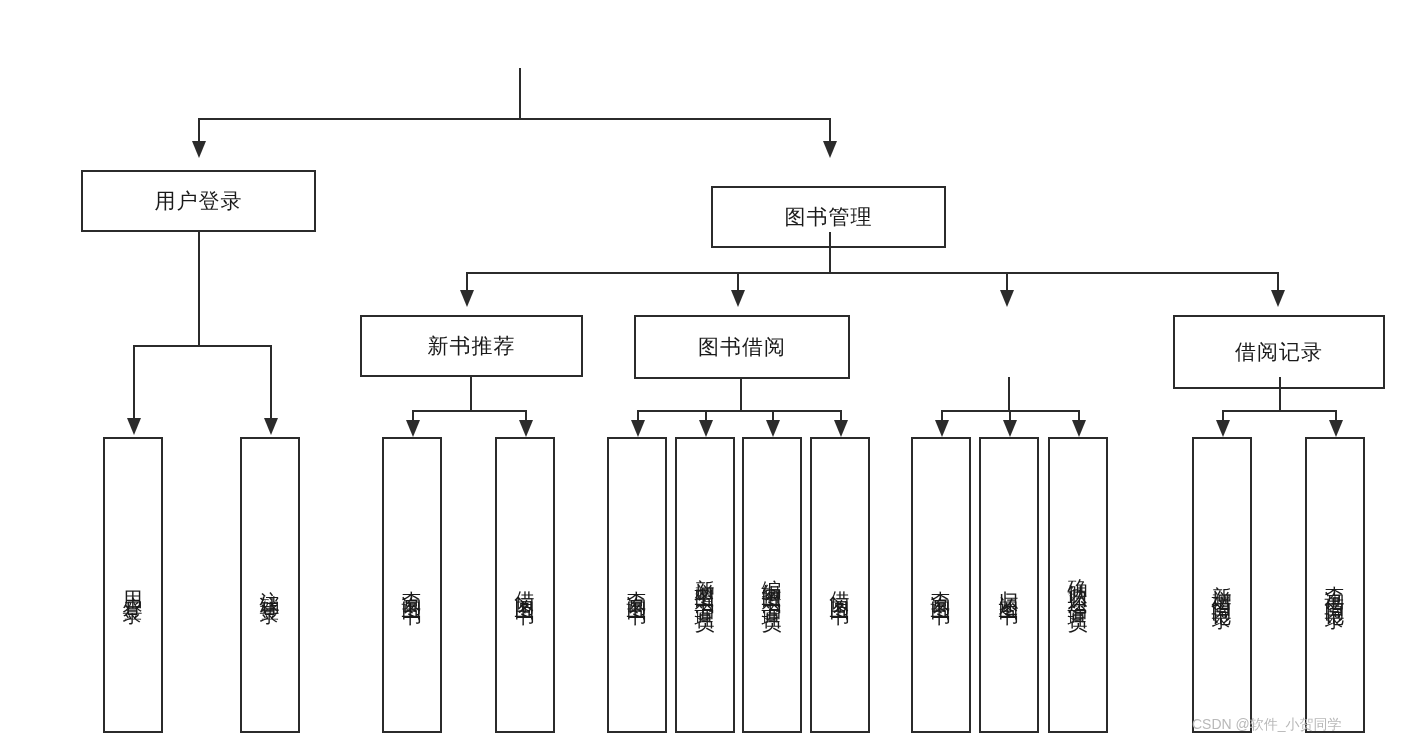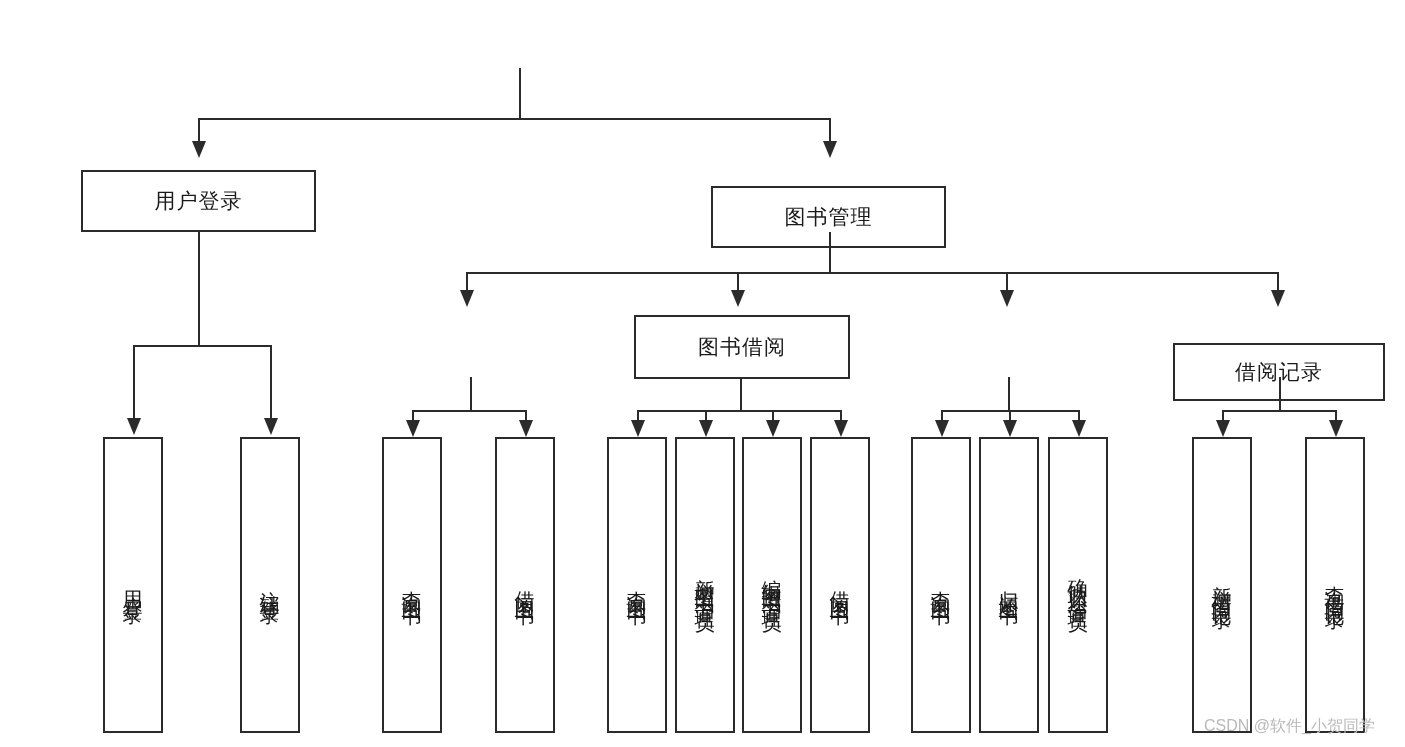--- a/index.html
+++ b/index.html
@@ -67,24 +67,23 @@
     height: 0;
     border-left: 7px solid transparent;
     border-right: 7px solid transparent;
     border-top: 17px solid #2b2b2b;
   }
 
   
   #watermark {
     position: absolute;
     color: #b9b9b9;
-    font-size: 16px;
+    font-size: 14px;
     white-space: nowrap;
     user-select: none;
-    padding-left: 12px;
   }
 </style>
 </head>
 <body>
 
 <div id="canvas">
 
 
   <div class="vline" style="left:519px; top:68px; height:52px;"></div>
   <div class="hline" style="left:198px; top:118px; width:633px;"></div>
@@ -111,24 +110,27 @@
   <div class="hline" style="left:466px; top:272px; width:813px;"></div>
   <div class="vline" style="left:466px; top:272px; height:20px;"></div>
   <div class="arrow" style="left:460px; top:290px;"></div>
   <div class="vline" style="left:737px; top:272px; height:20px;"></div>
   <div class="arrow" style="left:731px; top:290px;"></div>
   <div class="vline" style="left:1006px; top:272px; height:20px;"></div>
   <div class="arrow" style="left:1000px; top:290px;"></div>
   <div class="vline" style="left:1277px; top:272px; height:20px;"></div>
   <div class="arrow" style="left:1271px; top:290px;"></div>
 
+  <div class="node level3" style="left:360px; top:315px; width:223px; height:62px;">
+    <span>新书推荐</span>
+  </div>
   <div class="node level3" style="left:634px; top:315px; width:216px; height:64px;">
     <span>图书借阅</span>
   </div>
-  <div class="node level3" style="left:1173px; top:315px; width:212px; height:58px;margin-top:28px;">
+  <div class="node level3" style="left:1173px; top:315px; width:212px; height:74px;">
     <span>借阅记录</span>
   </div>
 
   <div class="vline" style="left:470px; top:377px; height:35px;"></div>
   <div class="hline" style="left:412px; top:410px; width:115px;"></div>
   <div class="vline" style="left:412px; top:410px; height:12px;"></div>
   <div class="arrow" style="left:406px; top:420px;"></div>
   <div class="vline" style="left:525px; top:410px; height:12px;"></div>
   <div class="arrow" style="left:519px; top:420px;"></div>
 

